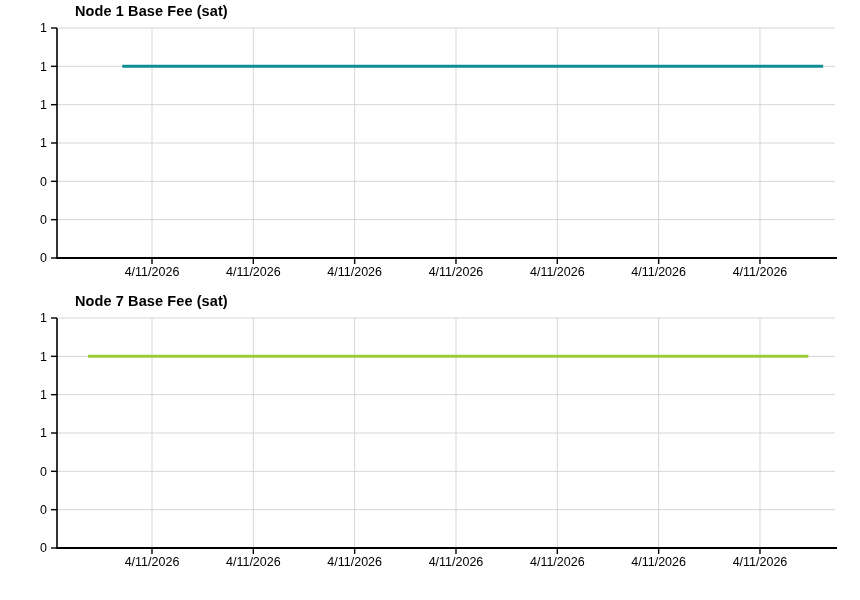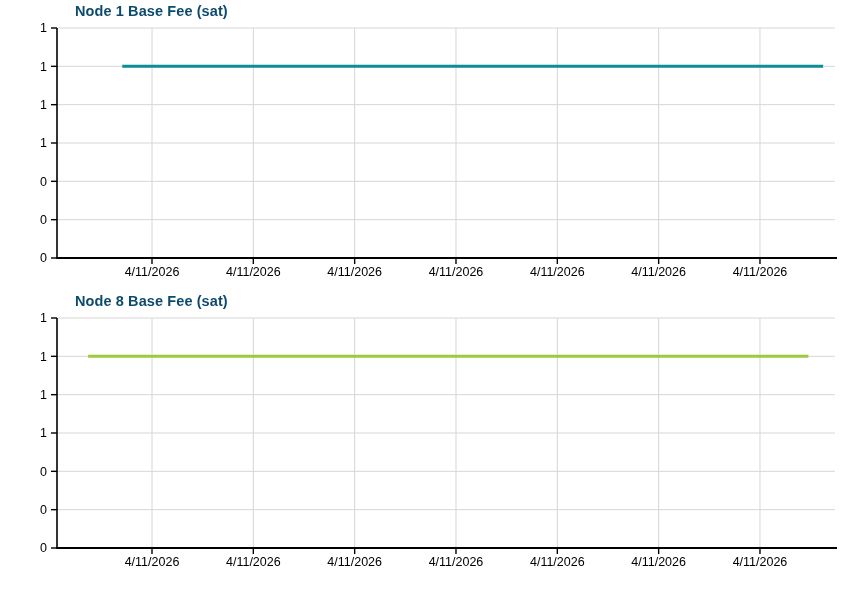--- a/index.html
+++ b/index.html
@@ -16,21 +16,21 @@
     left: 0;
     width: 860px;
     height: 290px;
   }
   .chart-title {
     position: absolute;
     left: 75px;
     top: 3px;
     font-size: 14.5px;
     font-weight: 700;
-    color: #0c4a6e;
+    color: #000000;
     letter-spacing: 0.1px;
     white-space: nowrap;
   }
   svg.plot {
     position: absolute;
     left: 0;
     top: 0;
   }
   svg text {
     font-family: "Liberation Sans", sans-serif;
@@ -85,21 +85,21 @@
       <line x1="759.98" y1="28" x2="759.98" y2="258" stroke="#d6d6d6" stroke-width="1"></line>
       <line x1="759.98" y1="258" x2="759.98" y2="264" stroke="#000000" stroke-width="1.4"></line>
       <text x="759.98" y="276" text-anchor="middle">4/11/2026</text>
       <line x1="57" y1="28" x2="57" y2="258" stroke="#000000" stroke-width="1.6"></line>
       <line x1="56.2" y1="258" x2="837" y2="258" stroke="#000000" stroke-width="1.8"></line>
       <line x1="122.268" y1="66.33333333333331" x2="823.122" y2="66.33333333333331" stroke="#0d8d96" stroke-width="3" stroke-linecap="butt"></line>
     </svg>
 </div>
 
 <div class="chart" style="top:290px">
-  <div class="chart-title">Node 8 Base Fee (sat)</div>
+  <div class="chart-title">Node 7 Base Fee (sat)</div>
   <svg class="plot" width="860" height="290">
       <line x1="58" y1="28" x2="835" y2="28" stroke="#d6d6d6" stroke-width="1"></line>
       <line x1="51" y1="28" x2="57" y2="28" stroke="#000000" stroke-width="1.4"></line>
       <text x="47" y="32.3" text-anchor="end">1</text>
       <line x1="58" y1="66.33333333333334" x2="835" y2="66.33333333333334" stroke="#d6d6d6" stroke-width="1"></line>
       <line x1="51" y1="66.33333333333334" x2="57" y2="66.33333333333334" stroke="#000000" stroke-width="1.4"></line>
       <text x="47" y="70.63333333333334" text-anchor="end">1</text>
       <line x1="58" y1="104.66666666666667" x2="835" y2="104.66666666666667" stroke="#d6d6d6" stroke-width="1"></line>
       <line x1="51" y1="104.66666666666667" x2="57" y2="104.66666666666667" stroke="#000000" stroke-width="1.4"></line>
       <text x="47" y="108.96666666666667" text-anchor="end">1</text>

